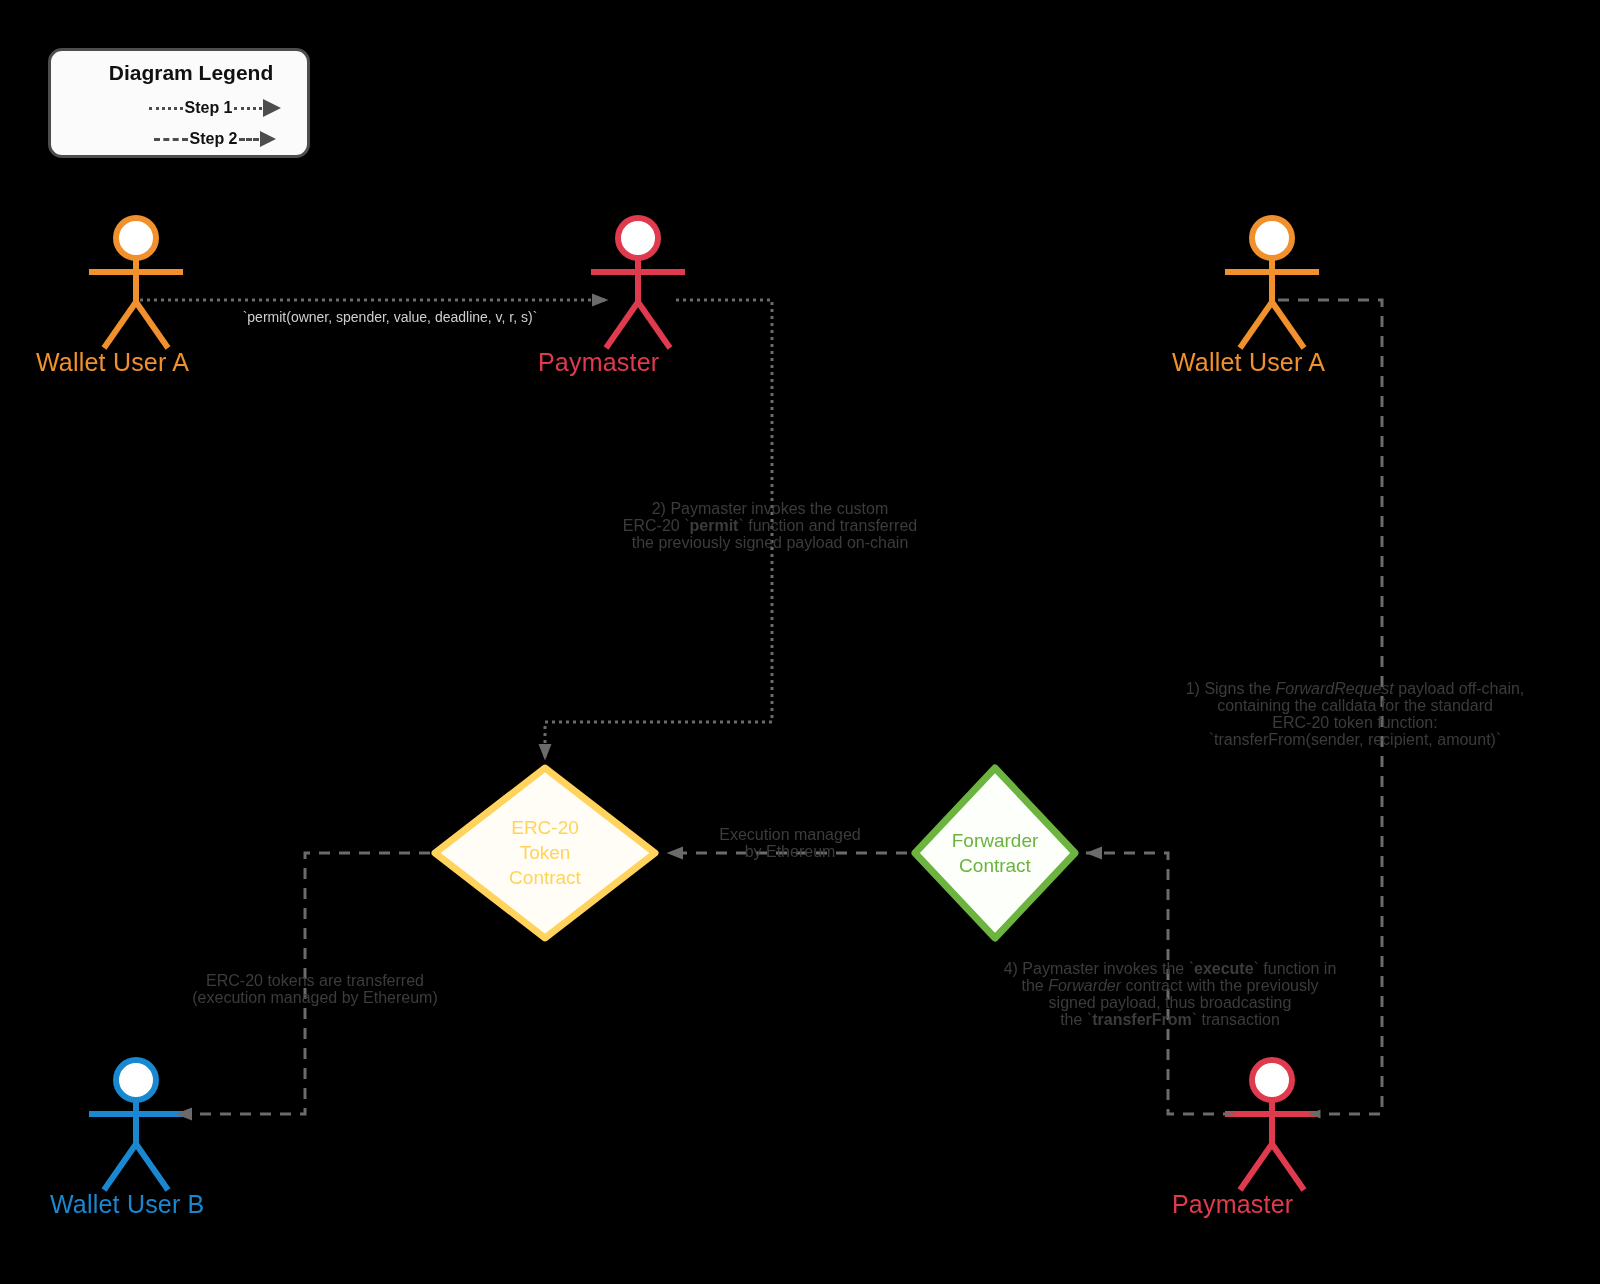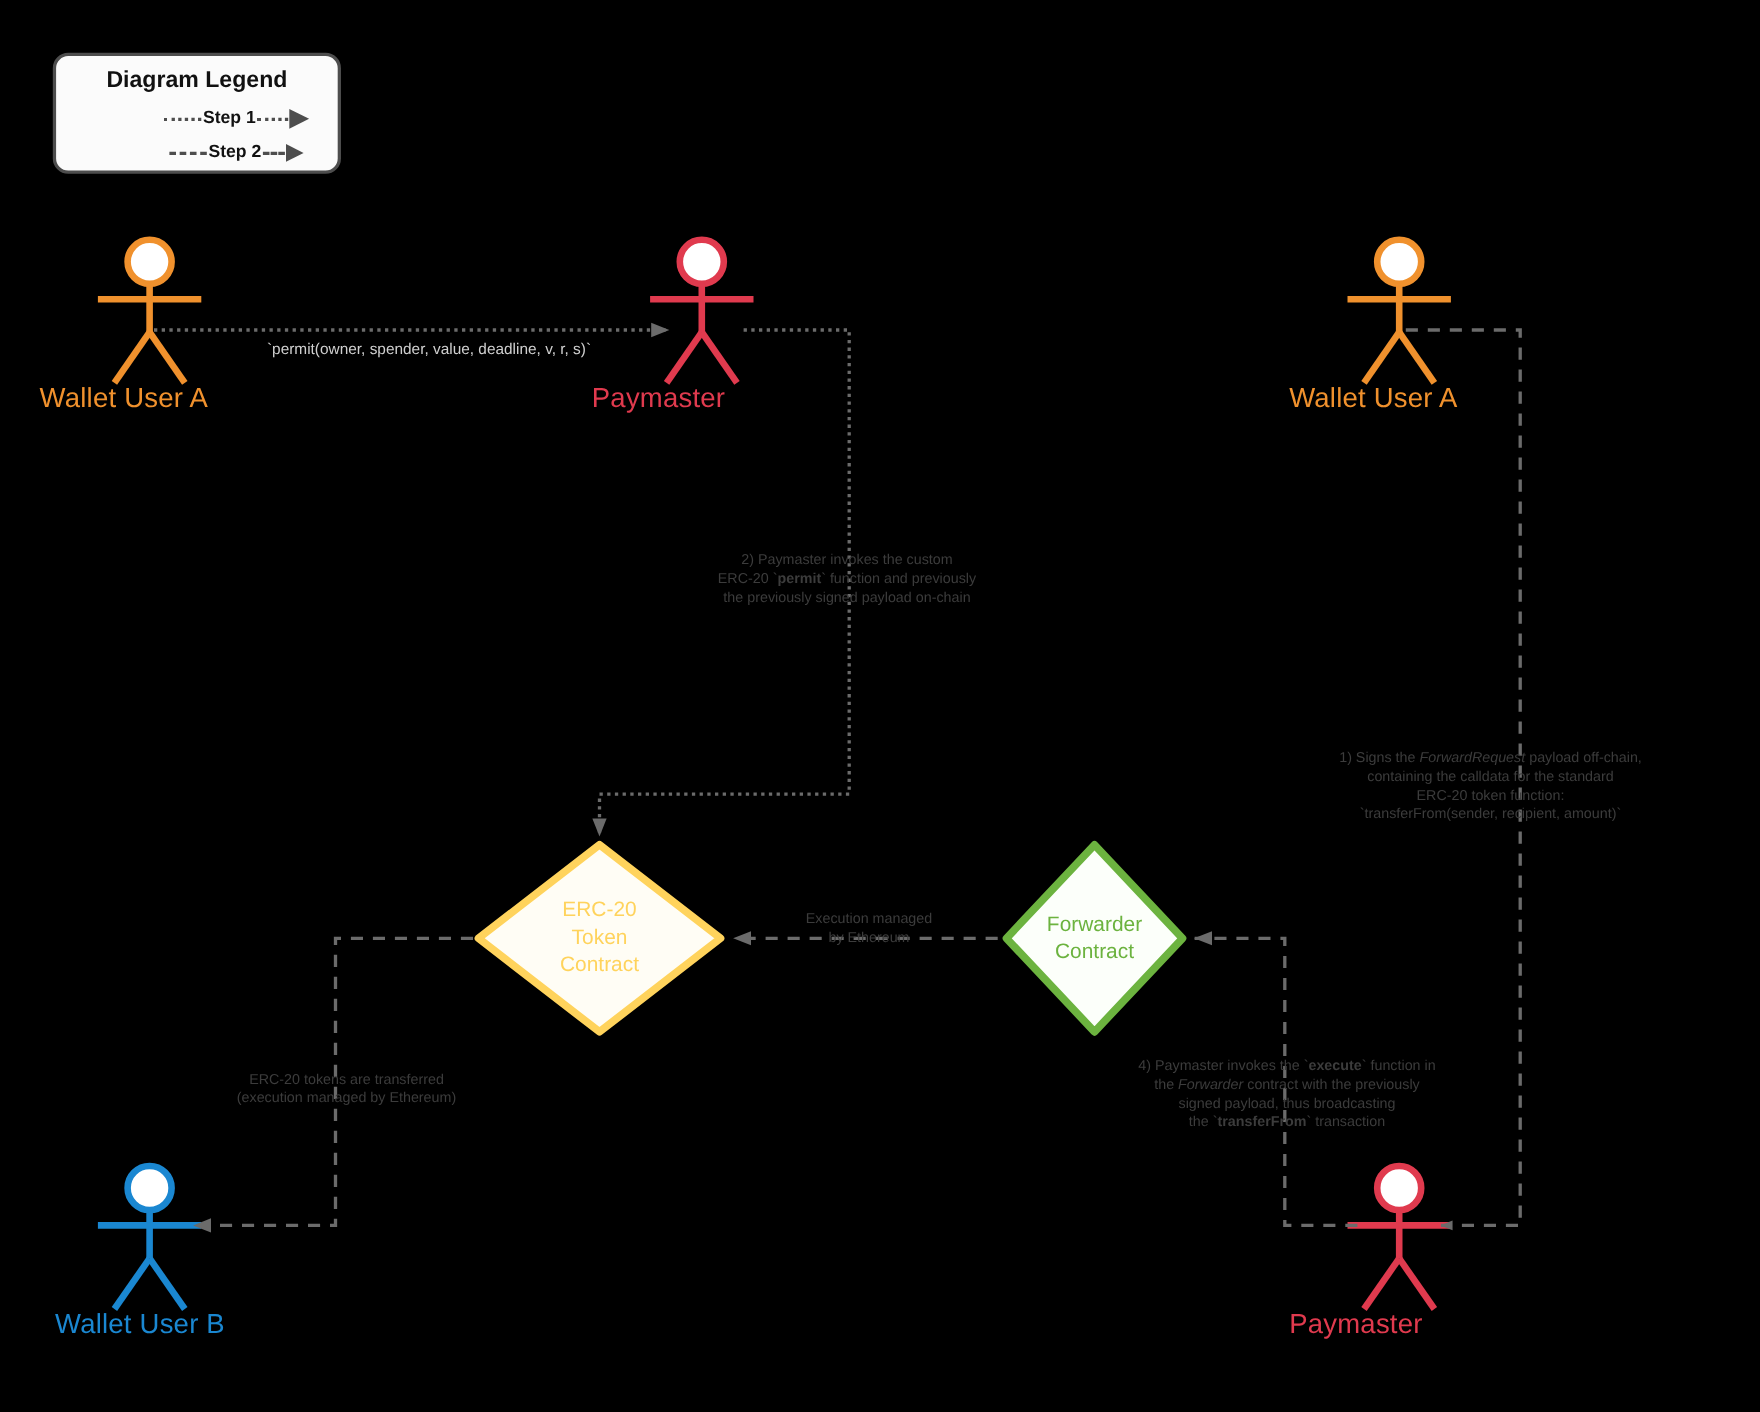--- a/index.html
+++ b/index.html
@@ -5,21 +5,21 @@
   html,body{margin:0;padding:0;background:#000;}
   body{width:1600px;height:1284px;overflow:hidden;font-family:"Liberation Sans",sans-serif;}
   #stage{position:relative;width:1600px;height:1284px;background:#000;}
   svg#canvas{position:absolute;left:0;top:0;width:1600px;height:1284px;}
   .legend-box{
     position:absolute;left:48px;top:48px;width:262px;height:110px;
     background:#fbfbfb;border:3px solid #4d4d4d;border-radius:14px;
     box-sizing:border-box;
   }
   .legend-title{
-    position:absolute;left:0;top:10px;width:100%;text-align:center;
+    position:absolute;left:12px;top:10px;width:100%;text-align:center;
     font-size:21px;font-weight:bold;color:#111;
   }
   .legend-row{position:absolute;left:0;width:100%;height:26px;display:flex;
     align-items:center;justify-content:center;padding-left:36px;}
   .legend-row.r1{top:44px;}
   .legend-row.r2{top:75px;}
   .legend-label{font-size:16px;font-weight:bold;color:#111;padding:0 1px;}
   .ln{height:0;border-top:3px solid #4d4d4d;}
   .ln.dot{width:34px;border-top-style:dotted;}
   .ln.dot2{width:28px;border-top-style:dotted;}
@@ -30,21 +30,21 @@
   .tri.sm{border-left:16px solid #4d4d4d;border-top:8px solid transparent;border-bottom:8px solid transparent;}
   .actor-label{
     position:absolute;white-space:nowrap;
     font-size:25px;letter-spacing:.2px;
   }
   .node-label{
     position:absolute;text-align:center;font-size:19px;line-height:25px;
     white-space:nowrap;
   }
   .edge-label{
-    position:absolute;text-align:center;font-size:13px;line-height:17px;
+    position:absolute;text-align:center;font-size:16px;line-height:17px;
     color:#3c3c3c;white-space:nowrap;
   }
   .edge-label.bright{color:#cfcfcf;}
   .edge-label .b{font-weight:bold;}
   .edge-label .i{font-style:italic;}
 </style>
 </head>
 <body>
 
 <div id="stage">
@@ -161,21 +161,21 @@
   </div>
   <div class="node-label" style="left:895px;top:828px;width:200px;color:#6cb33f;">
     <div>Forwarder</div>
     <div>Contract</div>
   </div>
 
   <div class="edge-label bright" style="left:180px;top:309px;width:420px;font-size:14px;">`permit(owner, spender, value, deadline, v, r, s)`</div>
 
   <div class="edge-label" style="left:610px;top:500px;width:320px;">
     <div>2) Paymaster invokes the custom</div>
-    <div><span>ERC-20 `</span><span class="b">permit</span><span>` function and previously</span></div>
+    <div><span>ERC-20 `</span><span class="b">permit</span><span>` function and transferred</span></div>
     <div>the previously signed payload on-chain</div>
   </div>
 
   <div class="edge-label" style="left:1165px;top:680px;width:380px;">
     <div><span>1) Signs the </span><span class="i">ForwardRequest</span><span> payload off-chain,</span></div>
     <div>containing the calldata for the standard</div>
     <div>ERC-20 token function:</div>
     <div>`transferFrom(sender, recipient, amount)`</div>
   </div>
 

